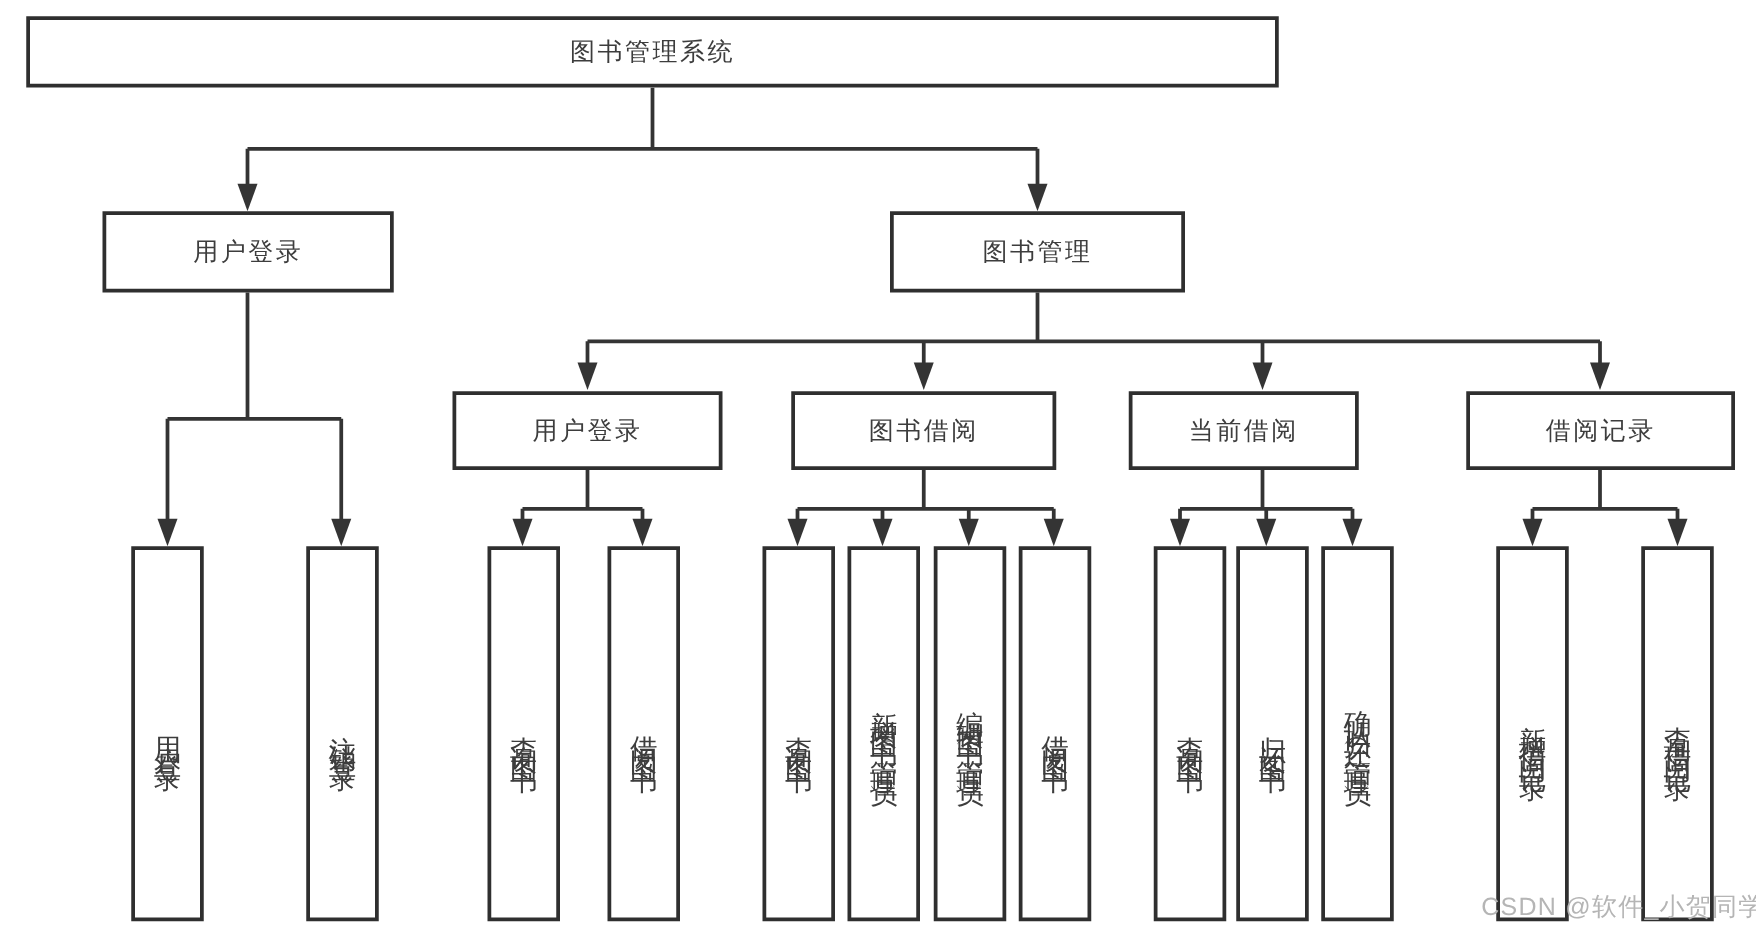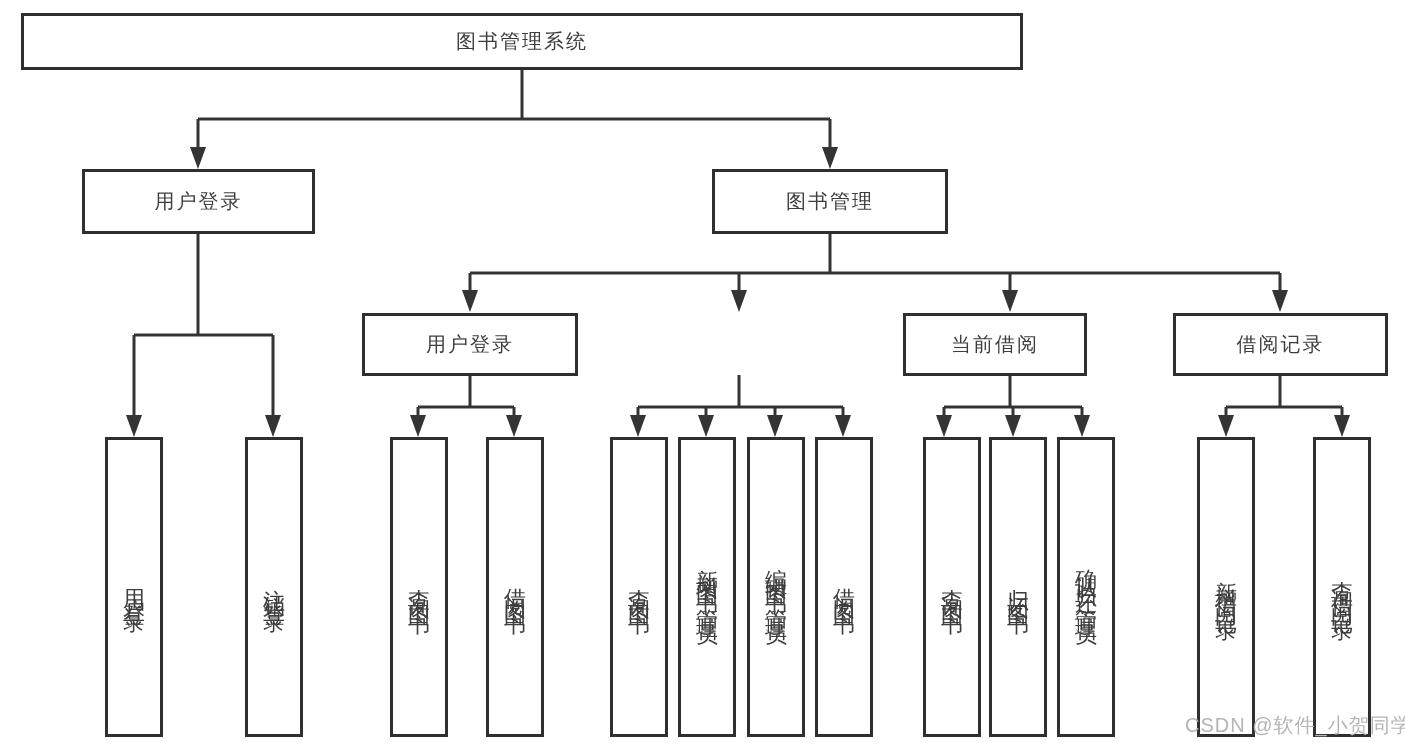--- a/index.html
+++ b/index.html
@@ -117,20 +117,21 @@
       <polygon points="1334,415 1350,415 1342,437"></polygon>
     </g>
   </svg>
 
   <div class="node hnode root">图书管理系统</div>
 
   <div class="node hnode l2" style="left:82px; width:233px;">用户登录</div>
   <div class="node hnode l2" style="left:712px; width:236px;">图书管理</div>
 
   <div class="node hnode l3" style="left:362px; width:216px;">用户登录</div>
+  <div class="node hnode l3" style="left:633px; width:212px;">图书借阅</div>
   <div class="node hnode l3" style="left:903px; width:184px;">当前借阅</div>
   <div class="node hnode l3" style="left:1173px; width:215px;">借阅记录</div>
 
   <div class="node vnode" style="left:105px;">用户登录</div>
   <div class="node vnode" style="left:245px;">注销登录</div>
 
   <div class="node vnode" style="left:390px;">查询图书</div>
   <div class="node vnode" style="left:486px;">借阅图书</div>
 
   <div class="node vnode" style="left:610px;">查询图书</div>

